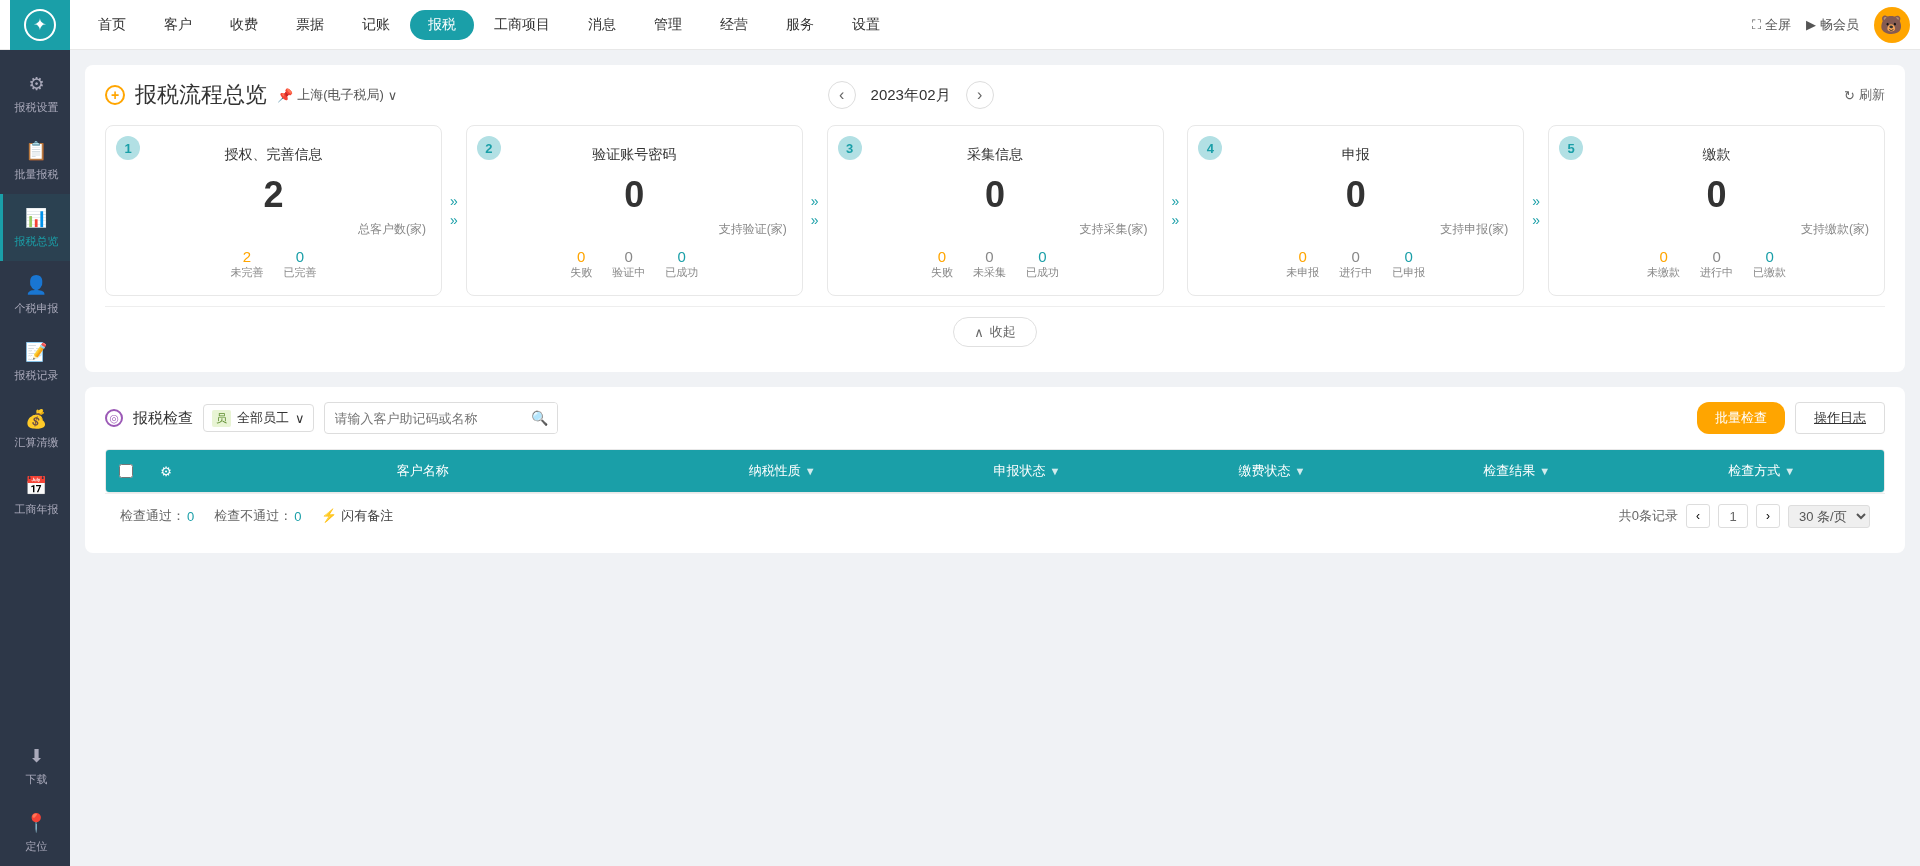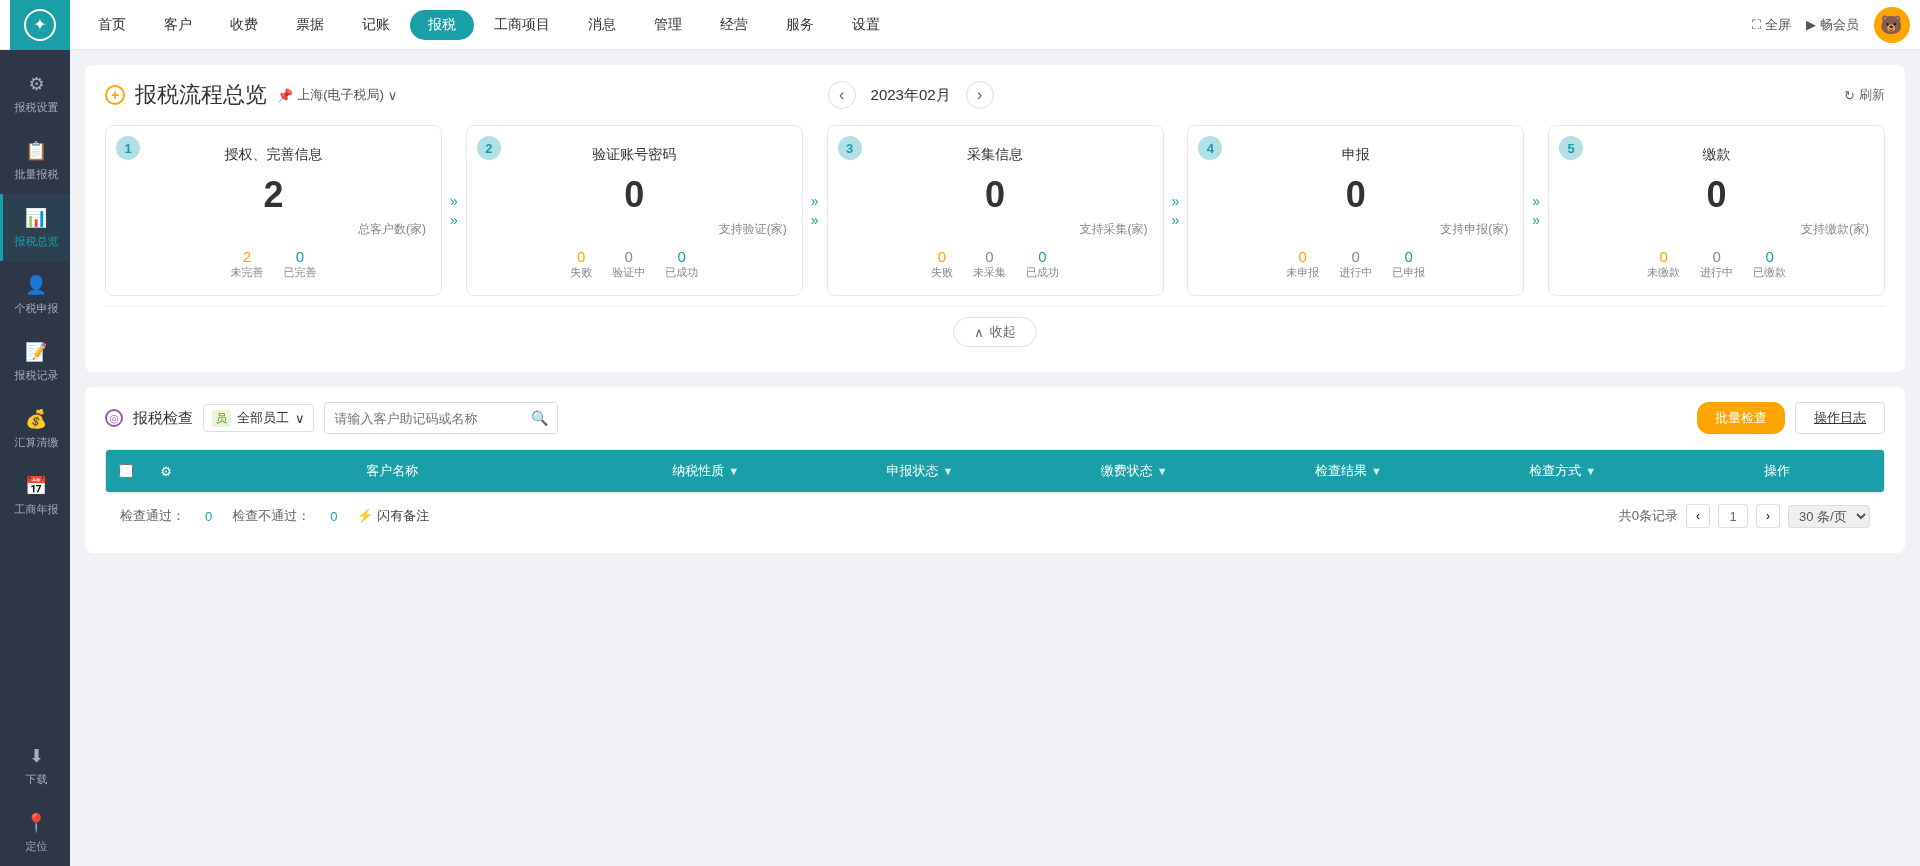--- a/index.html
+++ b/index.html
@@ -452,21 +452,21 @@
     
     .table-footer {
       display: flex;
       align-items: center;
       padding: 10px 15px;
       background: #fff;
       border-top: 1px solid #eee;
       gap: 20px;
       font-size: 13px;
     }
-    .footer-stat { display: flex; align-items: center; gap: 20px; color: #666; }
+    .footer-stat { display: flex; align-items: center; gap: 2px; color: #666; }
     .footer-stat a { color: #1a9fa8; text-decoration: none; cursor: pointer; }
     .footer-note { color: #404040; }
     .pagination {
       margin-left: auto;
       display: flex;
       align-items: center;
       gap: 8px;
       color: #666;
     }
     .page-btn {
@@ -801,23 +801,20 @@
             <span class="filter-icon">▼</span>
           </div>
           <div class="th-cell">
             <span>检查结果</span>
             <span class="filter-icon">▼</span>
           </div>
           <div class="th-cell">
             <span>检查方式</span>
             <span class="filter-icon">▼</span>
           </div>
-          <div class="th-cell">
-            <span>操作</span>
-          </div>
         </div>
 
       </div>
 
       <div class="table-footer">
         <div class="footer-stat">
           <span>检查通过：</span>
           <a>0</a>
         </div>
         <div class="footer-stat">

